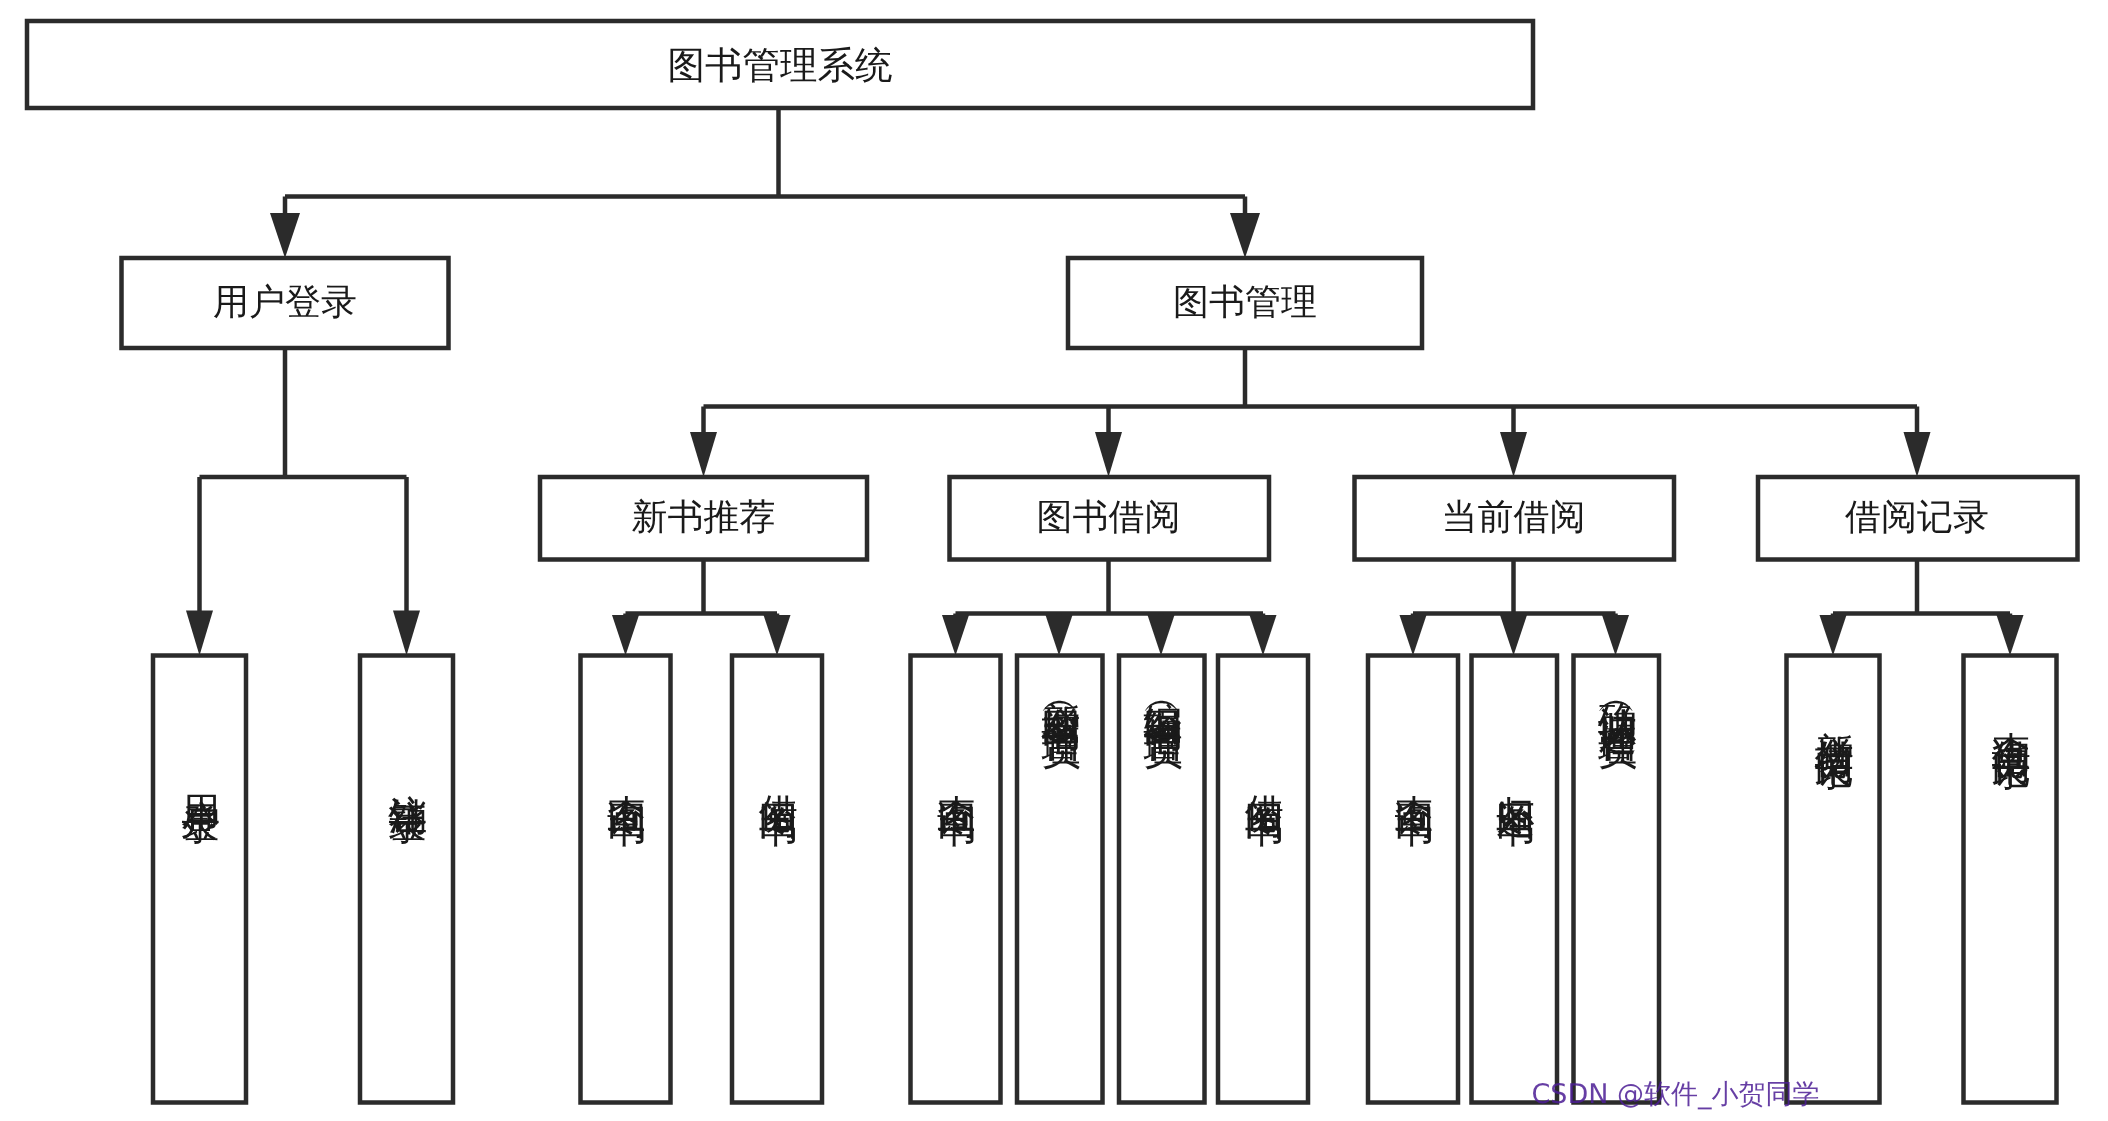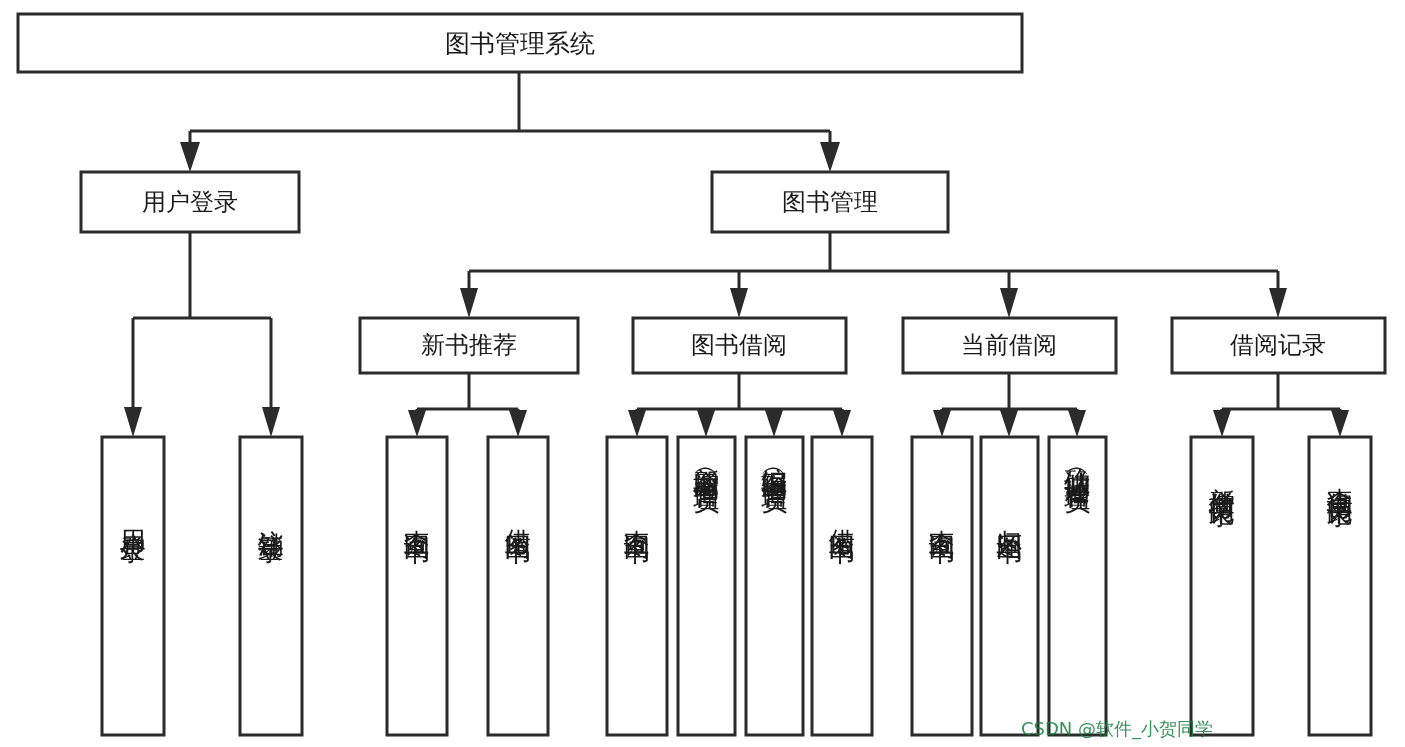--- a/index.html
+++ b/index.html
@@ -75,21 +75,21 @@
     letter-spacing: 3px;
     color: #1a1a1a;
     white-space: nowrap;
   }
   .watermark {
     position: absolute;
     right: 10px;
     bottom: 6px;
     font-family: "DejaVu Sans", "Liberation Sans", sans-serif;
     font-size: 18px;
-    color: #15803d;
+    color: #4c1d95;
     opacity: 0.85;
     white-space: nowrap;
     pointer-events: none;
   }
 </style>
 </head>
 <body>
 
 <div id="diagram-root">
 

